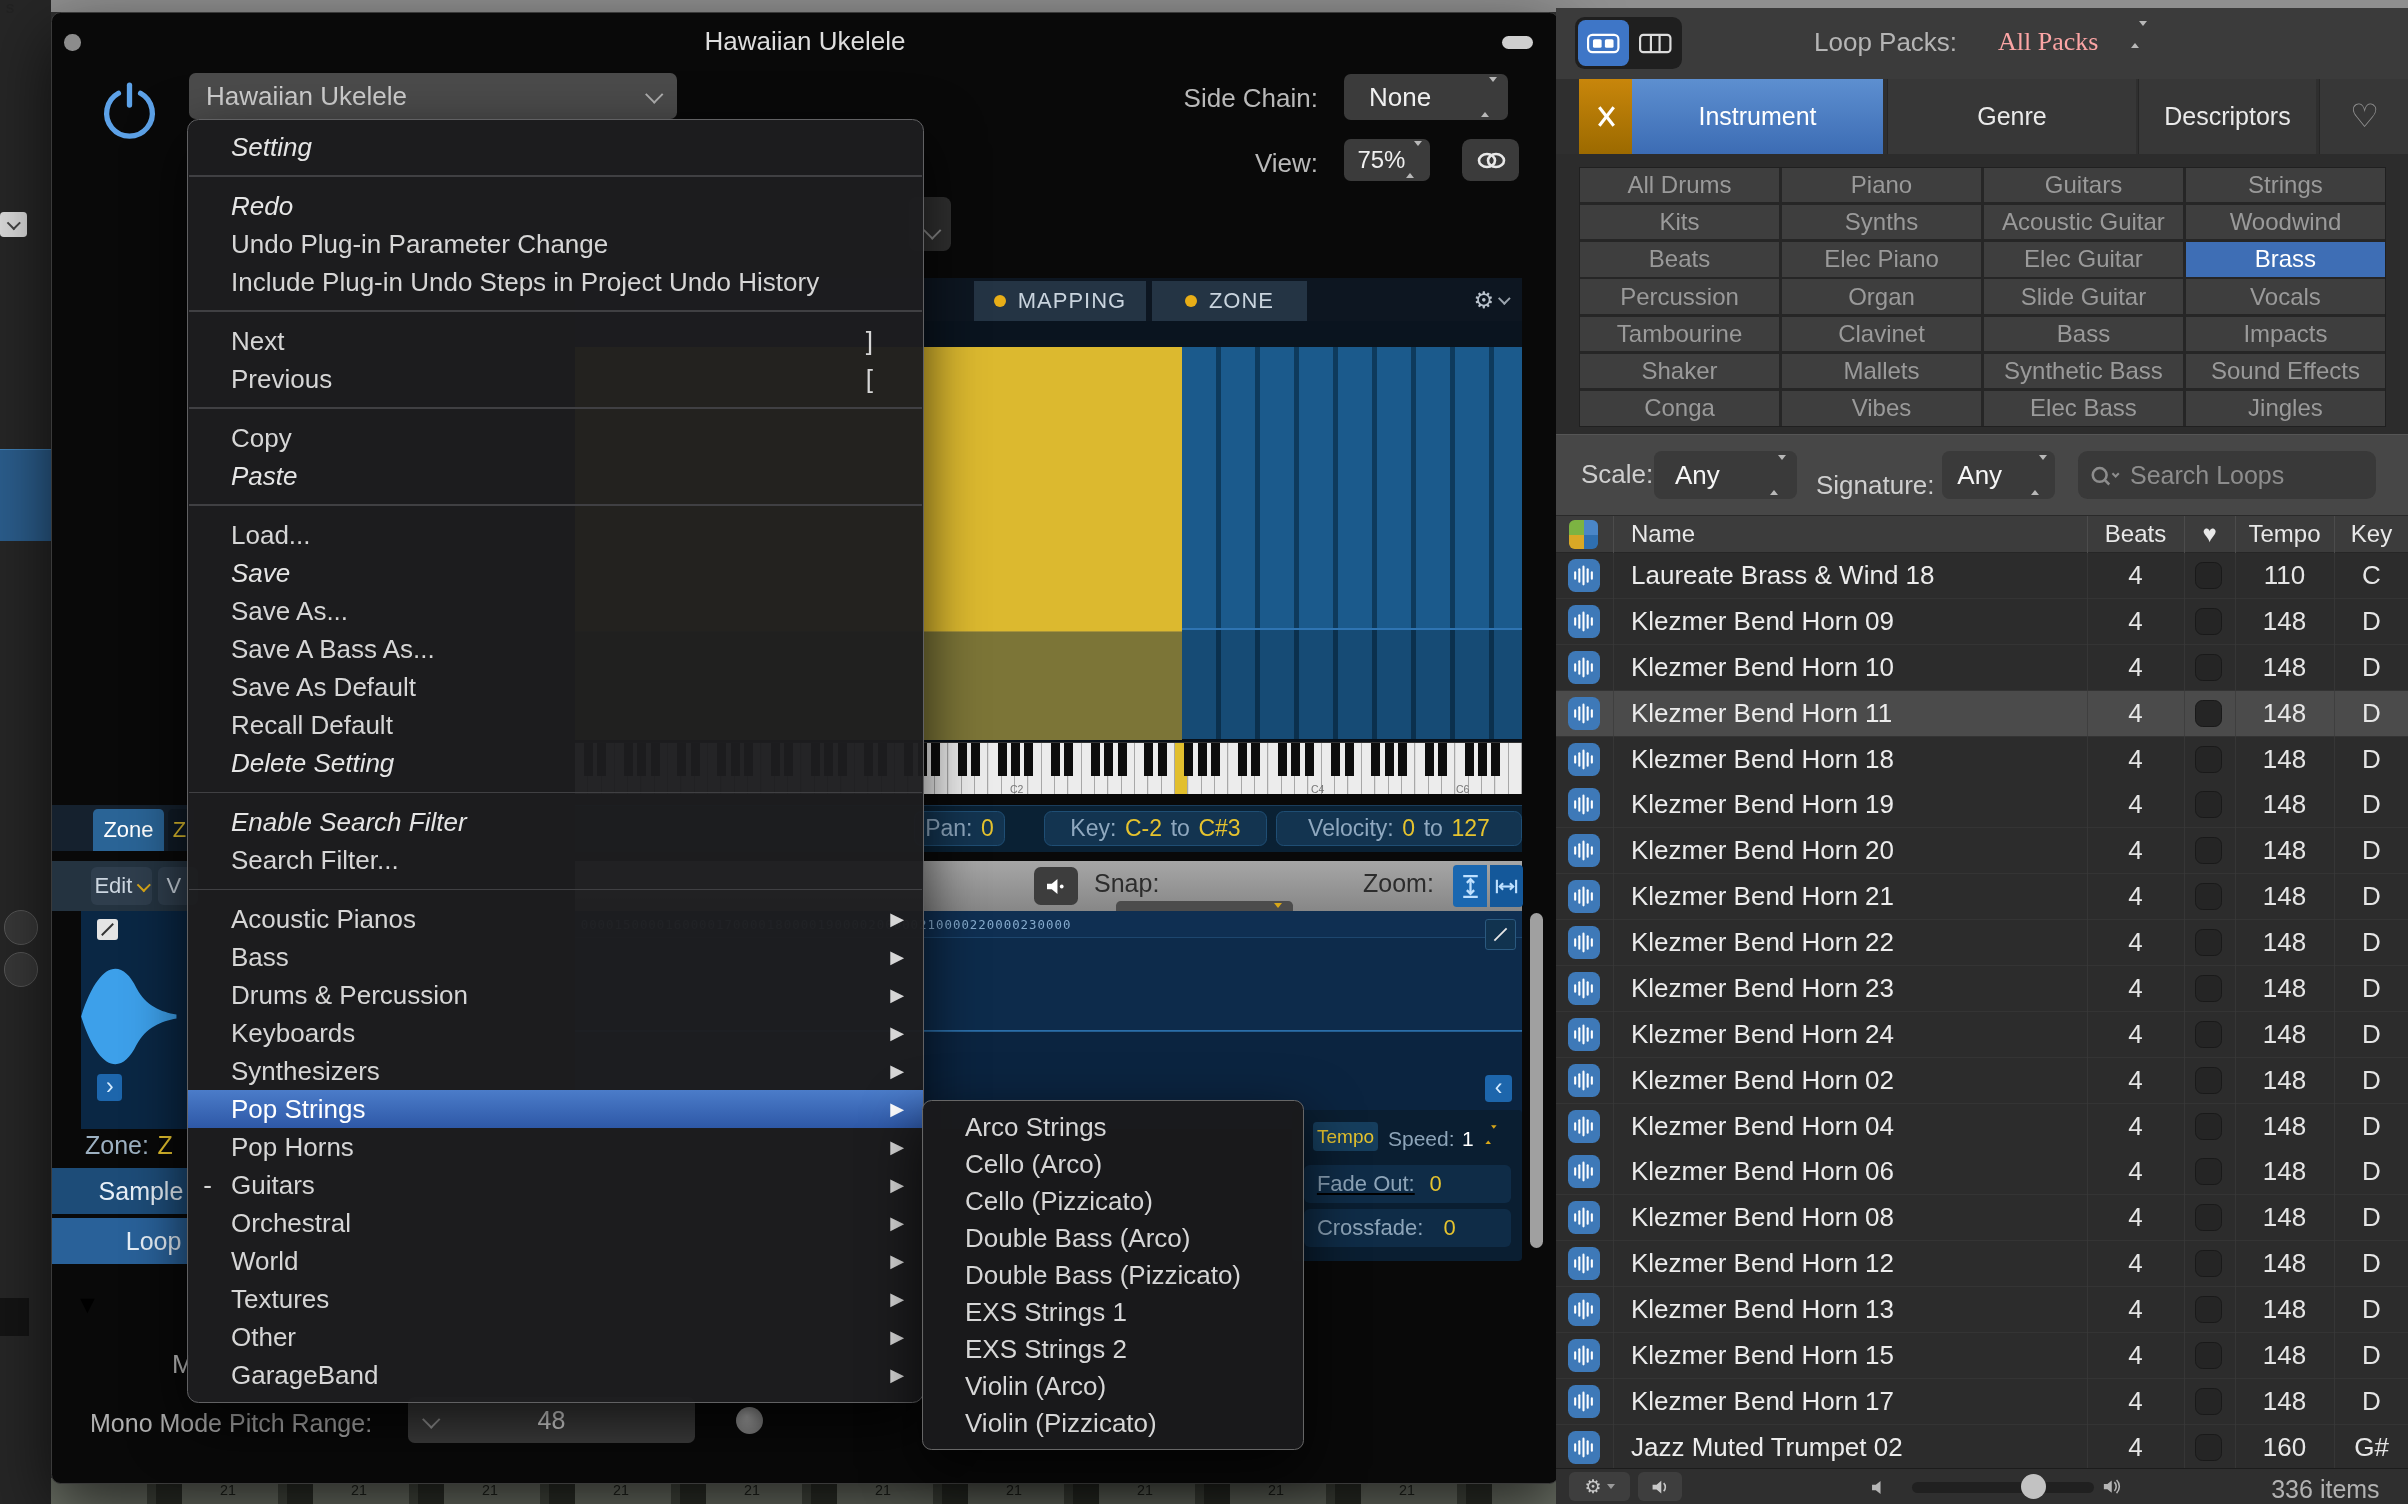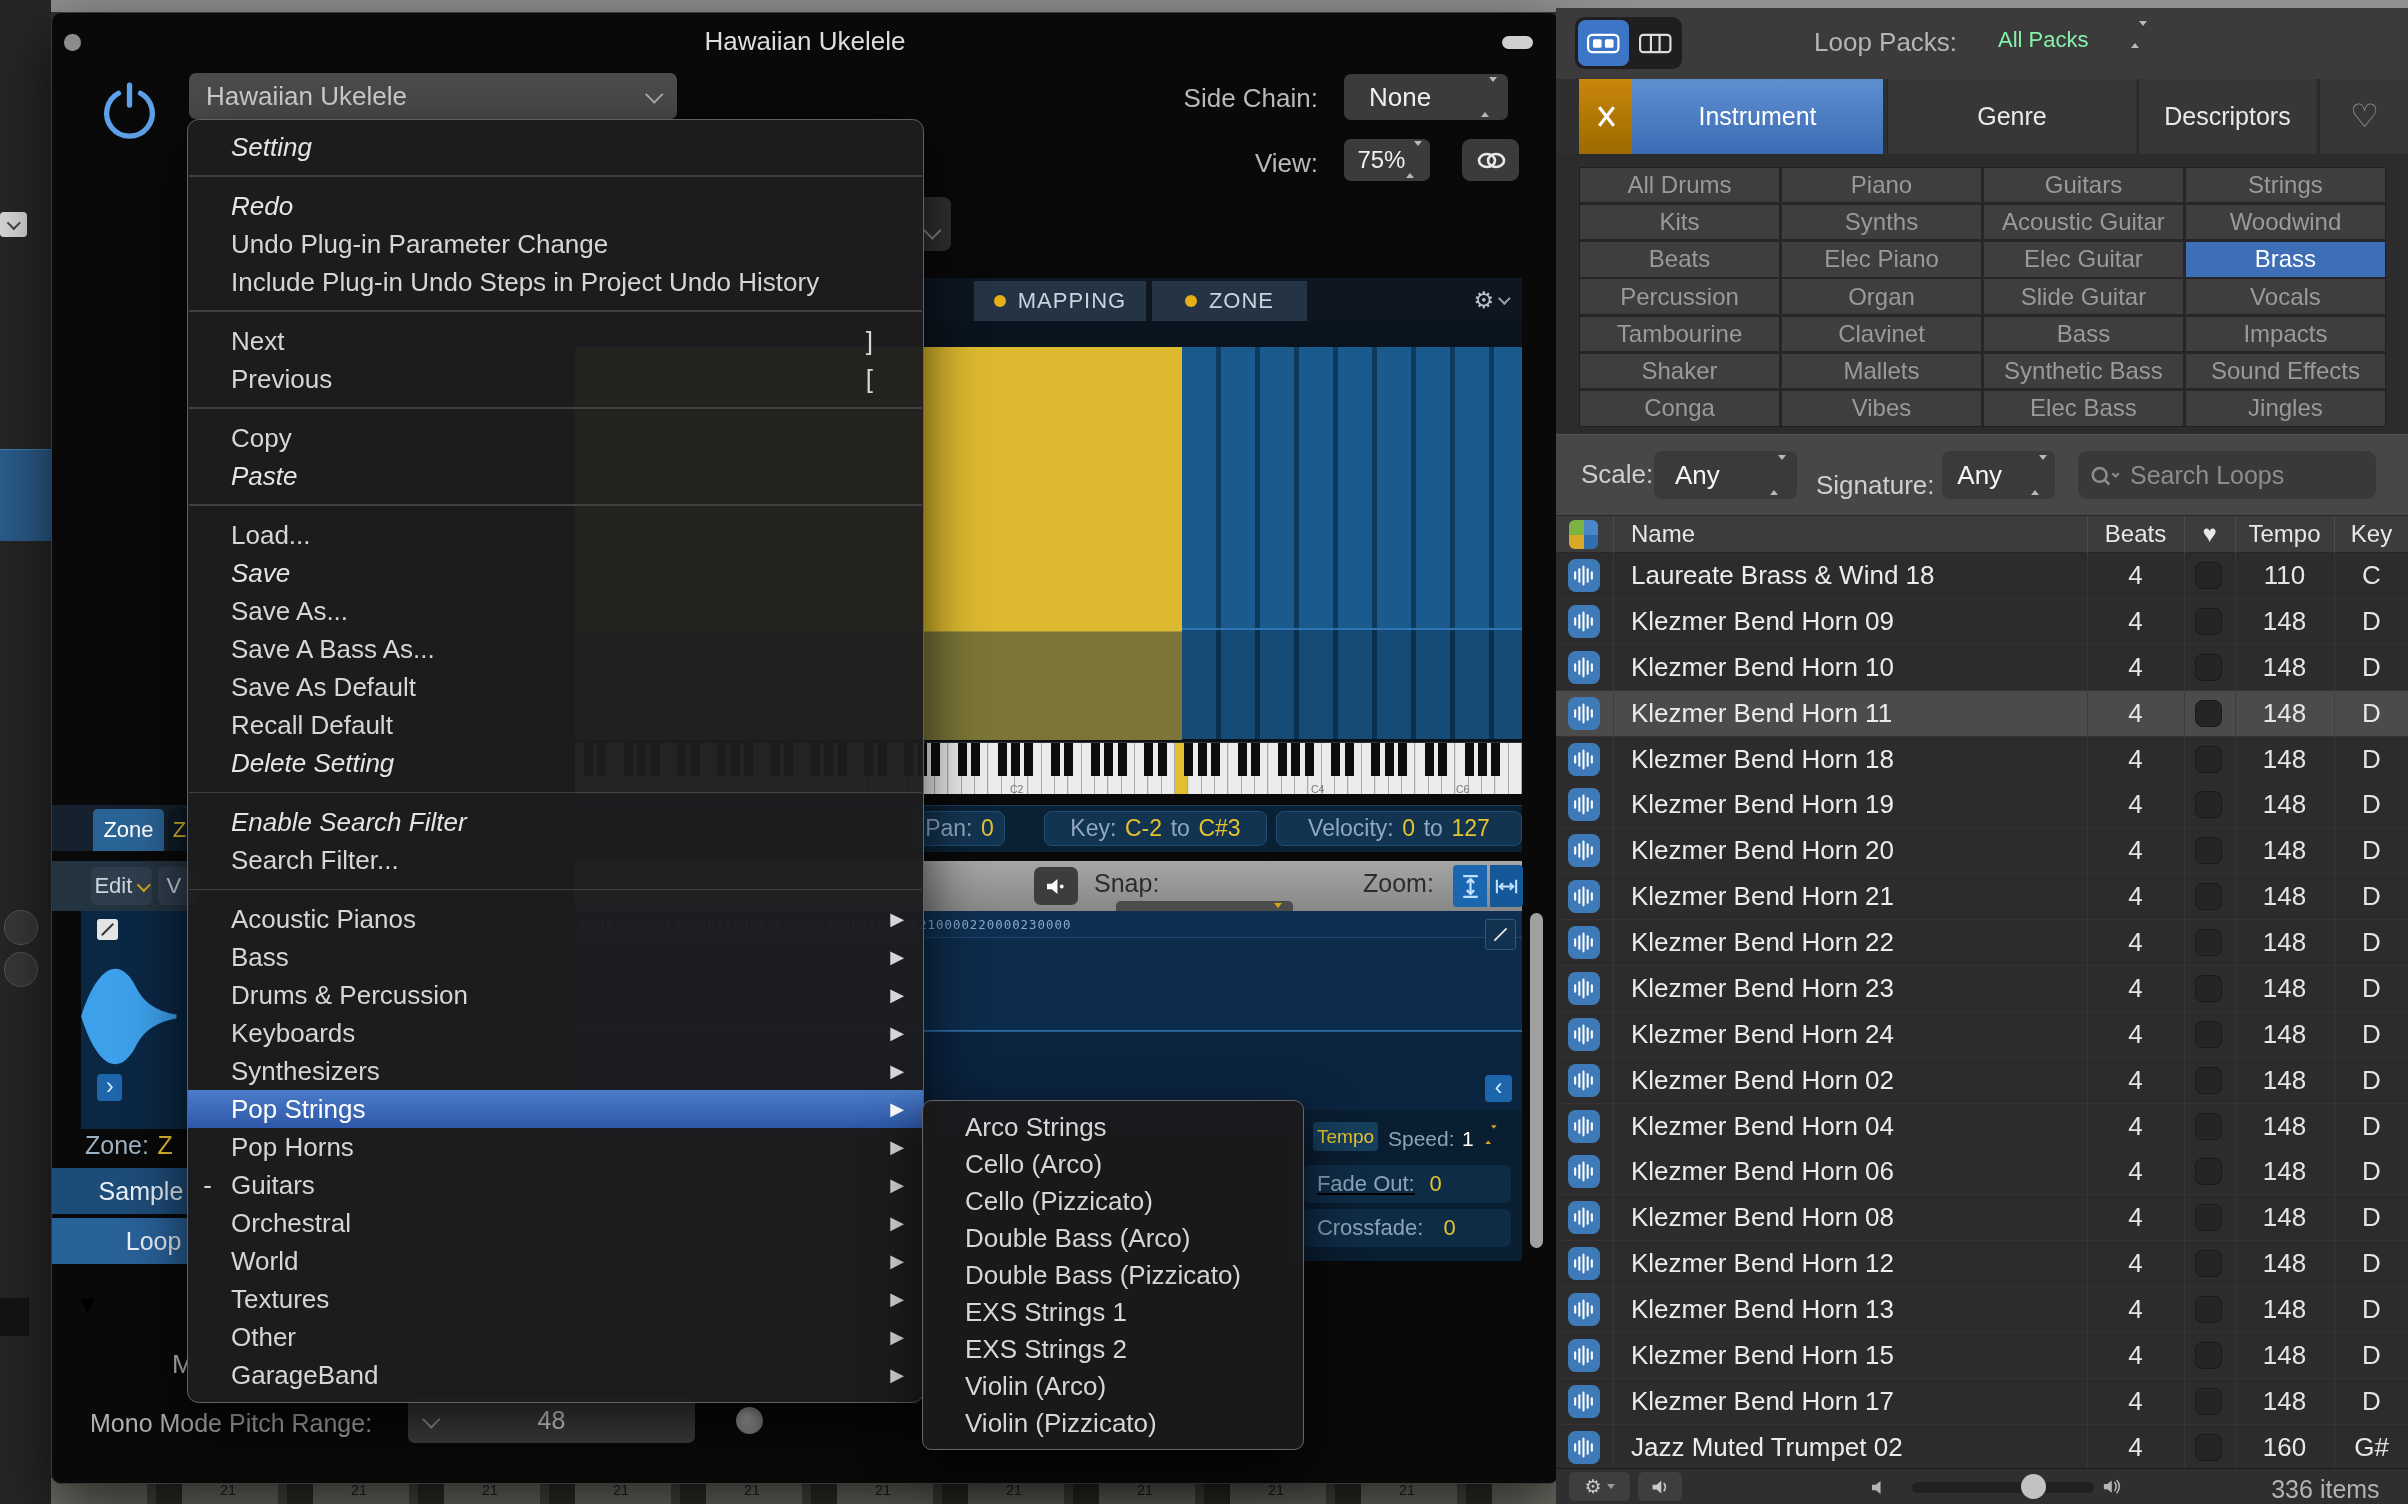--- a/index.html
+++ b/index.html
@@ -134,21 +134,21 @@
   #submenu{left:922px;top:1100px;width:380px;background:rgba(26,26,28,.97);border:1.4px solid #666;border-radius:9.6px;
         box-shadow:0 21px 57px rgba(0,0,0,.7);padding:7.6px 0;z-index:31;}
   .sub-item{height:37px;line-height:37px;padding-left:42px;font-size:26px;color:#d6d6d6;white-space:nowrap;}
   
   #right-panel{left:1556px;top:7.6px;width:853px;height:1497px;background:#2c2c2c;z-index:5;}
   #rp-header{position:absolute;left:0;top:0;width:968px;height:71px;background:#3b3b3b;border-bottom:3px solid #a16207;}
   #rp-toggle{position:absolute;left:19px;top:9.6px;width:107px;height:52px;background:#1f1f1f;border-radius:9.6px;}
   .tg-btn{position:absolute;top:2.9px;width:51px;height:46px;border-radius:7.6px;display:flex;align-items:center;justify-content:center;}
   #tg1{left:2.9px;background:#3e76c7;} #tg2{left:55px;}
   #rp-lp-label{position:absolute;left:258px;top:19px;color:#b5b5b5;font-size:26px;}
-  #rp-lp-value{position:absolute;left:442px;top:19px;color:#86efac;font-size:22px;}
+  #rp-lp-value{position:absolute;left:442px;top:19px;color:#fca5a5;font-size:26px;font-family:Liberation Serif, serif;}
   #rp-lp-step{position:absolute;left:575px;top:18px;}
   #rp-tabs{position:absolute;left:0;top:71px;width:853px;height:75px;background:#2f2f2f;}
   #rp-x{position:absolute;left:23px;top:0;width:54px;height:75px;background:linear-gradient(#c8860b,#9c6a00);display:flex;align-items:center;justify-content:center;}
   .rp-tab{position:absolute;top:0;height:75px;background:#373737;color:#eaeaea;font-size:25px;display:flex;align-items:center;justify-content:center;border-left:1.9px solid #262626;box-sizing:border-box;}
   #rp-tab-0{left:76px;width:251px;background:linear-gradient(#5d8fd0,#3c6cb4);color:#fff;border-left:none;}
   #rp-tab-1{left:331px;width:249px;}
   #rp-tab-2{left:582px;width:178px;}
   #rp-heart{position:absolute;left:763px;top:0;width:90px;height:75px;background:#373737;border-left:1.9px solid #262626;box-sizing:border-box;color:#8f8f8f;font-size:32.5px;display:flex;align-items:center;justify-content:center;}
   #rp-grid{position:absolute;left:23px;top:159px;width:807px;height:260px;background:#262626;border:1px solid #202020;
      display:grid;grid-template-columns:repeat(4,1fr);grid-auto-rows:1fr;gap:2.9px;box-sizing:border-box;}

